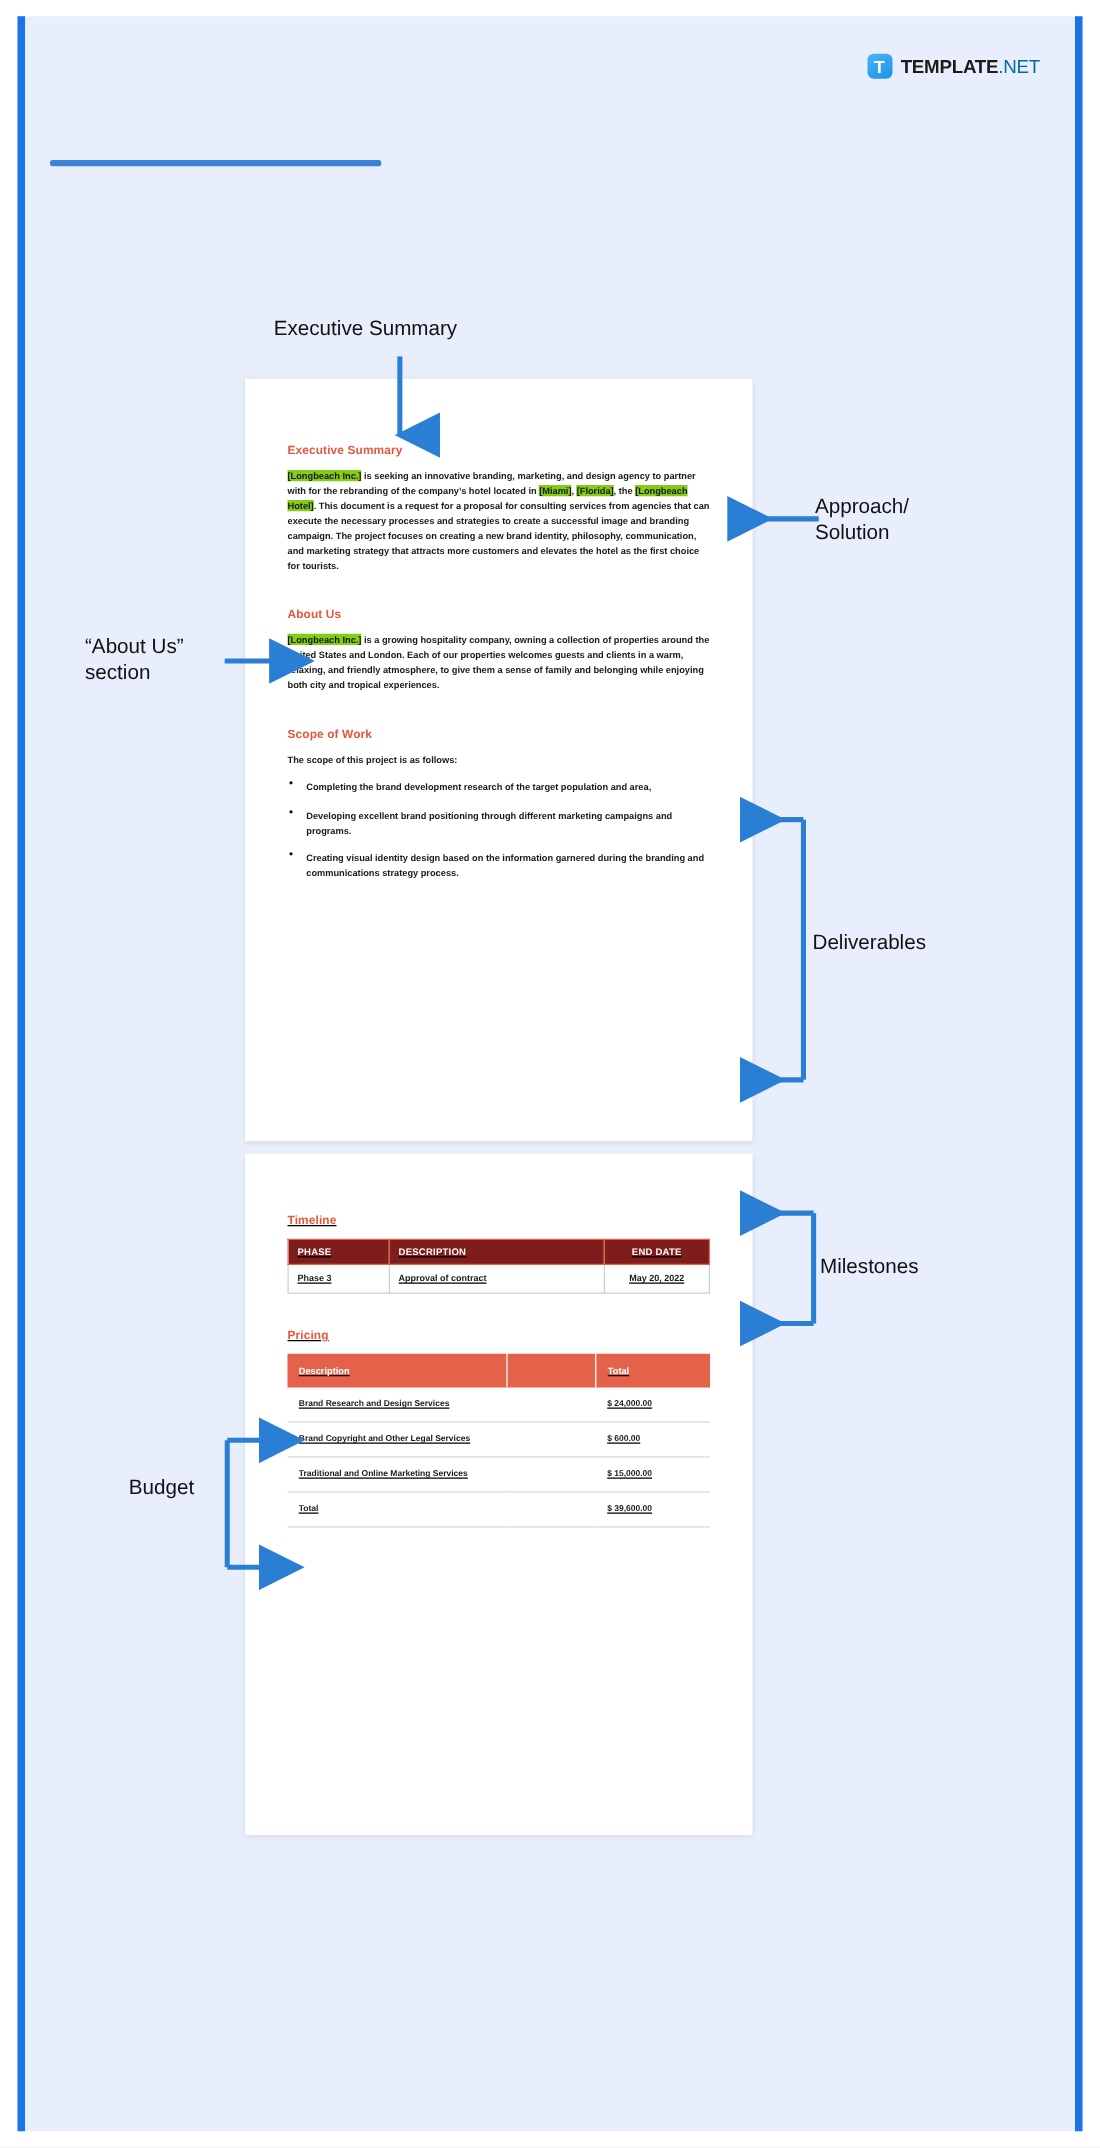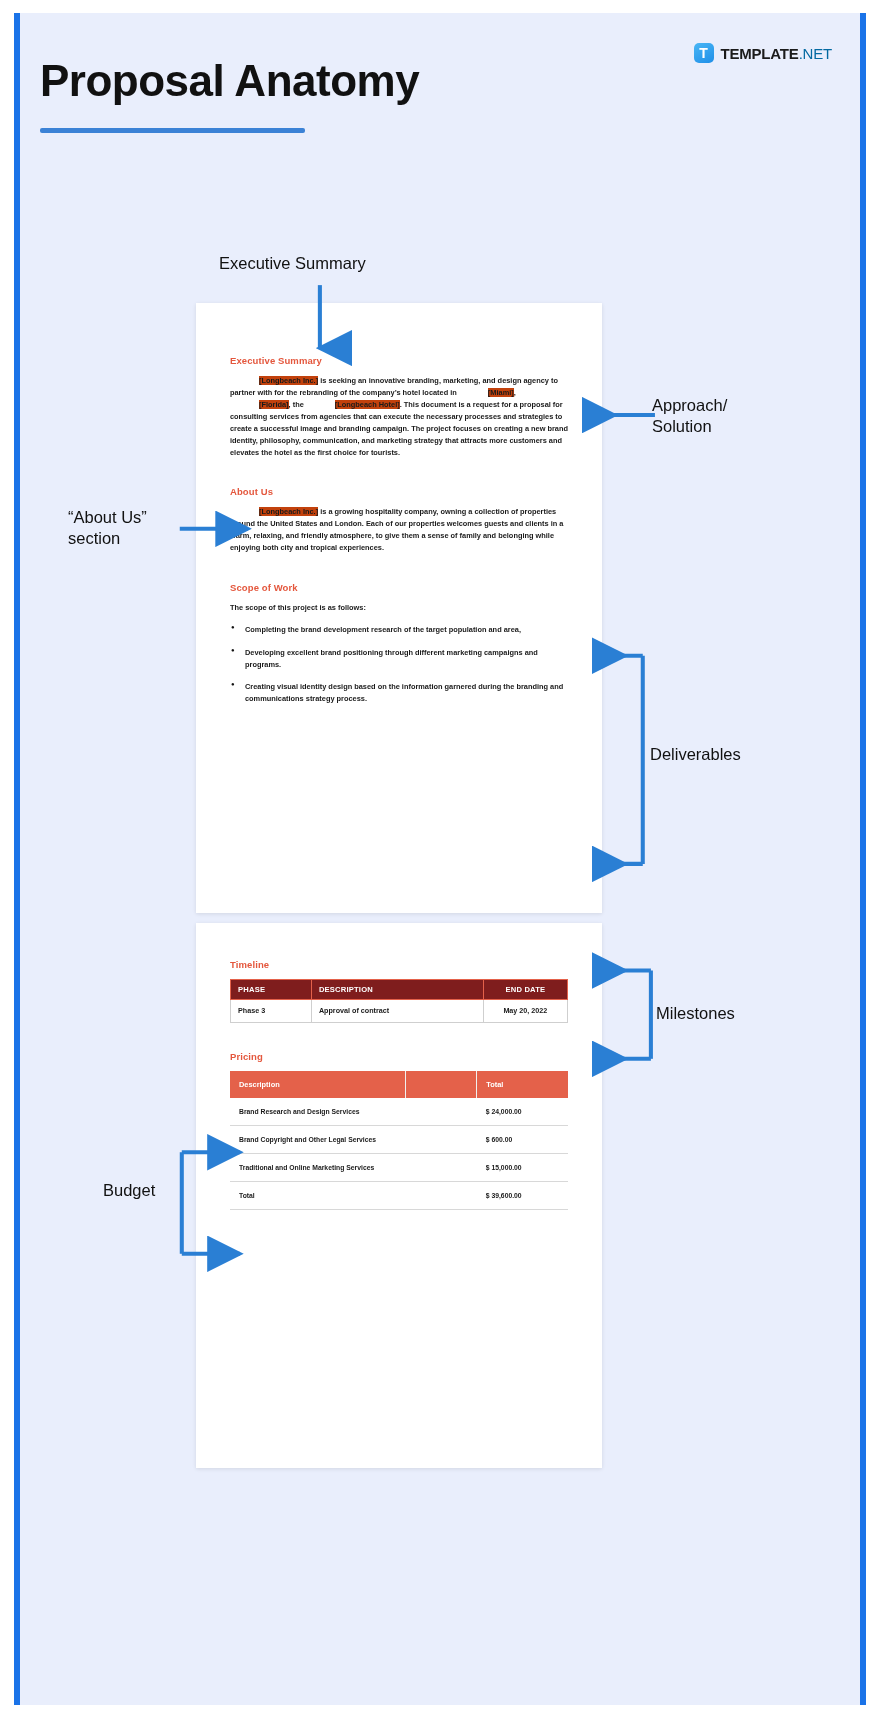--- a/index.html
+++ b/index.html
@@ -79,21 +79,21 @@
     margin-bottom: 9px;
     letter-spacing: 0.1px;
   }
   .body-text {
     font-size: 7.4px;
     line-height: 1.62;
     color: #1a1a1a;
     font-weight: 700;
     text-align: left;
   }
-  .hl { background: #c2410c; margin-left: 29px; }
+  .hl { background: #84cc16; }
 
   .bullets { list-style: none; margin-top: 10px; }
   .bullets li {
     position: relative;
     font-size: 7.4px;
     line-height: 1.6;
     color: #1a1a1a;
     font-weight: 700;
     padding-left: 15px;
     margin-bottom: 11px;
@@ -178,21 +178,20 @@
     left: 0; top: 0;
     width: 880px; height: 1718px;
     pointer-events: none;
   }
 </style>
 </head>
 <body>
 
 <div id="canvas">
 
-  <div id="page-title">Proposal Anatomy</div>
   <div id="title-rule"></div>
 
   <div id="brand">
     <div id="brand-mark">T</div>
     <div id="brand-text"><span>TEMPLATE</span><span class="tld">.NET</span></div>
   </div>
 
   <div class="doc-page" id="doc-page-1">
     <div class="doc-inner" style="padding-top:52px;">
 
@@ -207,21 +206,21 @@
       <ul class="bullets">
           <li>Completing the brand development research of the target population and area,</li>
           <li>Developing excellent brand positioning through different marketing campaigns and programs.</li>
           <li>Creating visual identity design based on the information garnered during the branding and communications strategy process.</li>
         </ul>
 
     </div>
   </div>
 
   <div class="doc-page" id="doc-page-2">
-    <div class="doc-inner" style="padding-top:36px;">
+    <div class="doc-inner" style="padding-top:48px;text-decoration:underline;">
 
       <div class="sec-head">Timeline</div>
       <table class="timeline-table">
         <colgroup>
             <col class="col-phase">
             <col class="col-desc">
             <col class="col-date">
           </colgroup>
         <thead>
           <tr>

